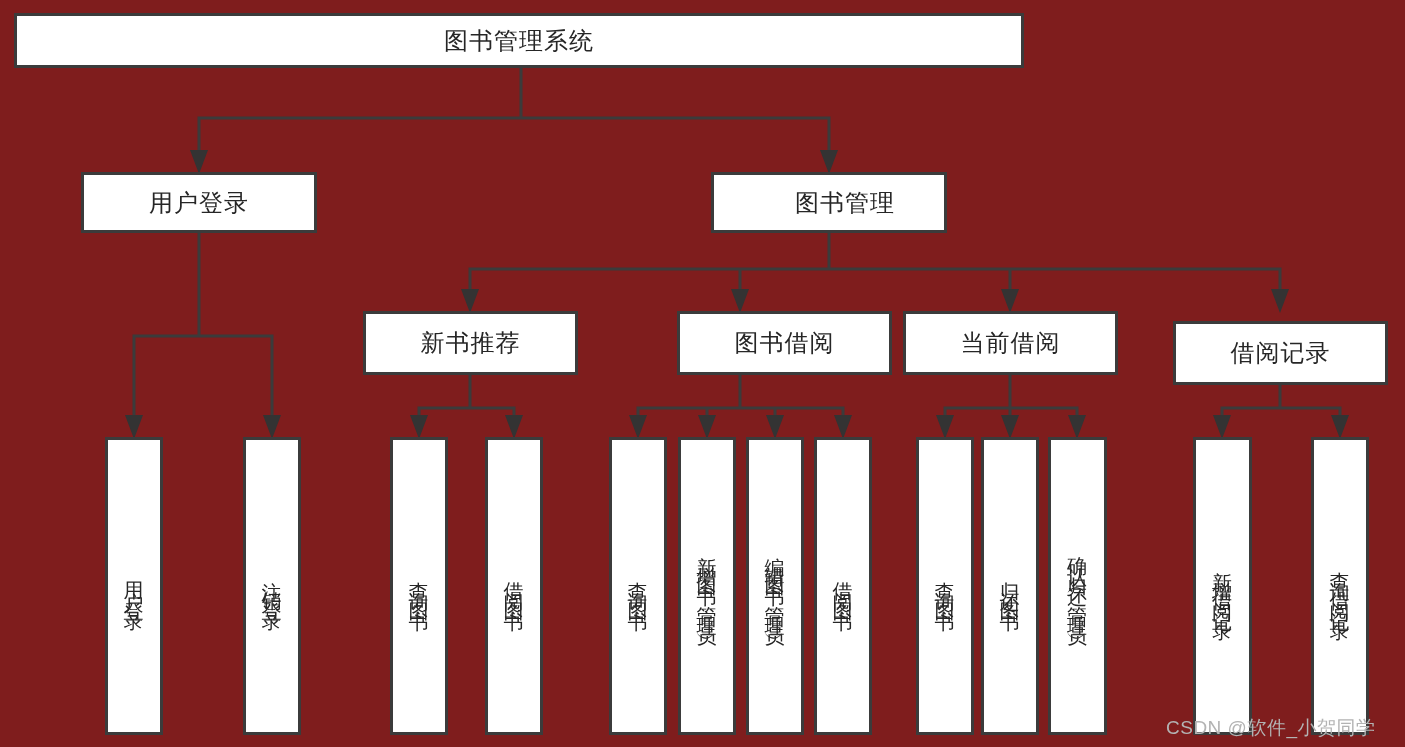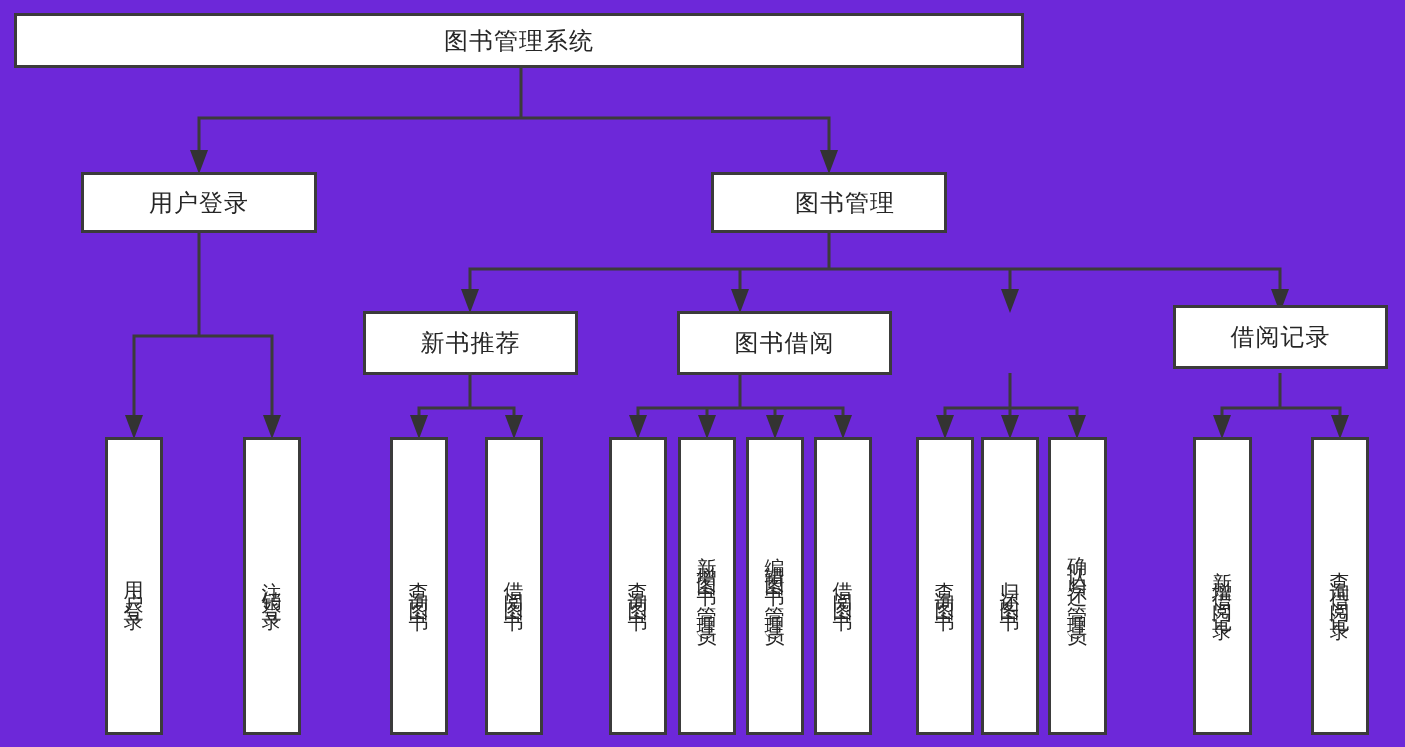--- a/index.html
+++ b/index.html
@@ -1,19 +1,19 @@
 <!DOCTYPE html>
 <html><head>
 <meta charset="utf-8">
 <style>
   html,body{margin:0;padding:0;background:#ffffff;}
   .canvas{
     position:relative;
     width:1405px;height:747px;
-    background:#6d28d9;
+    background:#7f1d1d;
     font-family:Liberation Sans, sans-serif;
     overflow:hidden;
   }
   .connector-layer{position:absolute;left:0;top:0;z-index:0;}
   .node{
     position:absolute;
     box-sizing:border-box;
     background:#ffffff;
     border:3px solid #3b3b3b;
     display:flex;align-items:center;justify-content:center;
@@ -88,21 +88,22 @@
     </g>
   </svg>
 
   <div class="node" style="left:14px;top:13px;width:1010px;height:55px;">图书管理系统</div>
 
   <div class="node" style="left:81px;top:172px;width:236px;height:61px;">用户登录</div>
   <div class="node" style="left:711px;top:172px;width:236px;height:61px;padding-left:32px;">图书管理</div>
 
   <div class="node" style="left:363px;top:311px;width:215px;height:64px;">新书推荐</div>
   <div class="node" style="left:633px;top:311px;width:215px;height:64px;margin-left:44px;">图书借阅</div>
-  <div class="node" style="left:1173px;top:305px;width:215px;height:64px;">借阅记录</div>
+  <div class="node" style="left:903px;top:311px;width:215px;height:64px;">当前借阅</div>
+  <div class="node" style="left:1173px;top:321px;width:215px;height:64px;">借阅记录</div>
 
   <div class="vnode" style="left:105px;top:437px;width:58px;height:298px;">
     <span class="vtext">用户登录</span>
   </div>
   <div class="vnode" style="left:243px;top:437px;width:58px;height:298px;">
     <span class="vtext">注销登录</span>
   </div>
 
   <div class="vnode" style="left:390px;top:437px;width:58px;height:298px;">
     <span class="vtext">查询图书</span>
@@ -134,14 +135,15 @@
     <span class="vtext">确认归还（管理员）</span>
   </div>
 
   <div class="vnode" style="left:1193px;top:437px;width:59px;height:298px;">
     <span class="vtext">新增借阅记录</span>
   </div>
   <div class="vnode" style="left:1311px;top:437px;width:58px;height:298px;">
     <span class="vtext">查询借阅记录</span>
   </div>
 
+  <div class="watermark">CSDN @软件_小贺同学</div>
 
 </div>
 
 </body></html>

